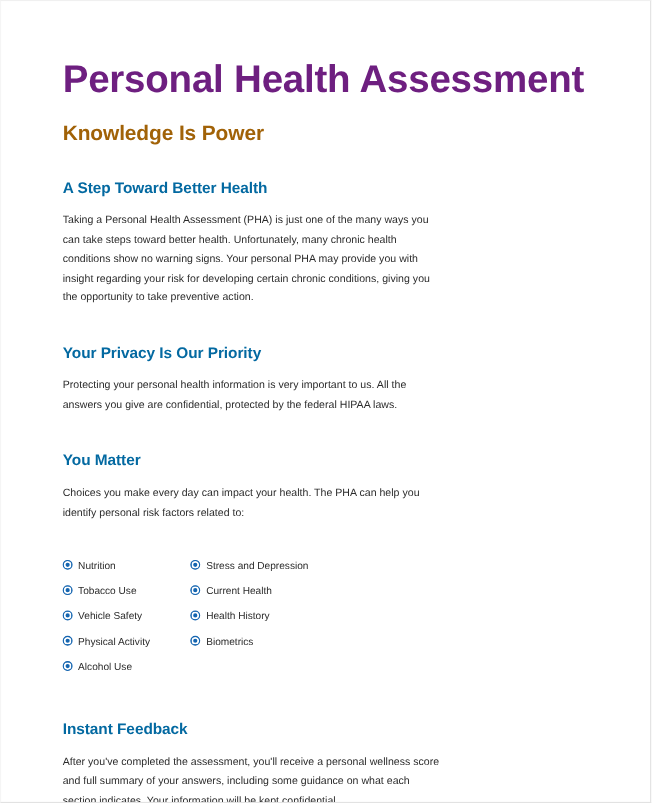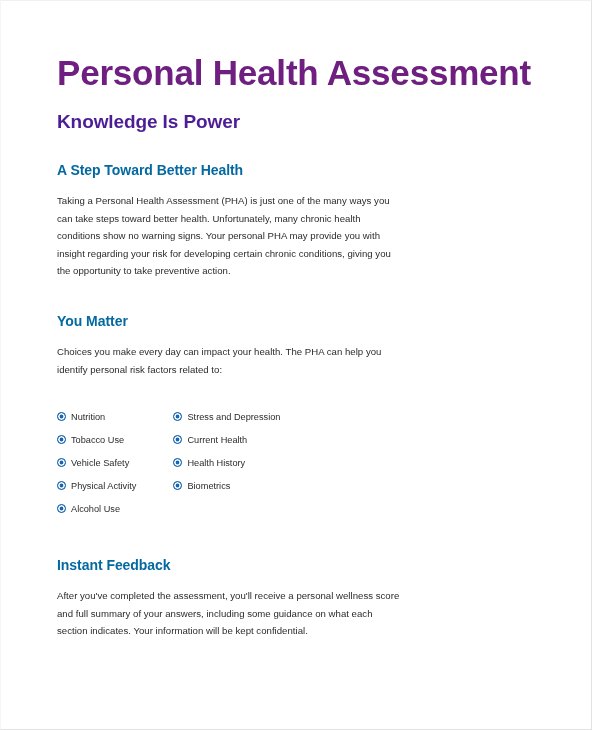--- a/index.html
+++ b/index.html
@@ -41,21 +41,21 @@
     color: #6e1f80;
     letter-spacing: -0.2px;
   }
 
   .doc-subtitle {
     margin: 0;
     padding-top: 18px;
     font-size: 19px;
     line-height: 22px;
     font-weight: bold;
-    color: #4c1d95;
+    color: #a16207;
     letter-spacing: -0.1px;
   }
 
   .section {
     margin-top: 0;
   }
 
   .section-heading {
     margin: 0;
     font-size: 14px;
@@ -132,20 +132,24 @@
 
     <h1 class="doc-title">Personal Health Assessment</h1>
 
     <h2 class="doc-subtitle">Knowledge Is Power</h2>
 
     <div class="section sec-step">
       <h3 class="section-heading">A Step Toward Better Health</h3>
       <p class="body-text">Taking a Personal Health Assessment (PHA) is just one of the many ways you can take steps toward better health. Unfortunately, many chronic health conditions show no warning signs. Your personal PHA may provide you with insight regarding your risk for developing certain chronic conditions, giving you the opportunity to take preventive action.</p>
     </div>
 
+    <div class="section sec-privacy">
+      <h3 class="section-heading">Your Privacy Is Our Priority</h3>
+      <p class="body-text">Protecting your personal health information is very important to us. All the answers you give are confidential, protected by the federal HIPAA laws.</p>
+    </div>
 
     <div class="section sec-matter">
       <h3 class="section-heading">You Matter</h3>
       <p class="body-text">Choices you make every day can impact your health. The PHA can help you identify personal risk factors related to:</p>
 
       <div class="risk-list">
         <div class="risk-col col-1">
           <div class="risk-item">
             <span class="bullet"></span>
             <span class="risk-label">Nutrition</span>

